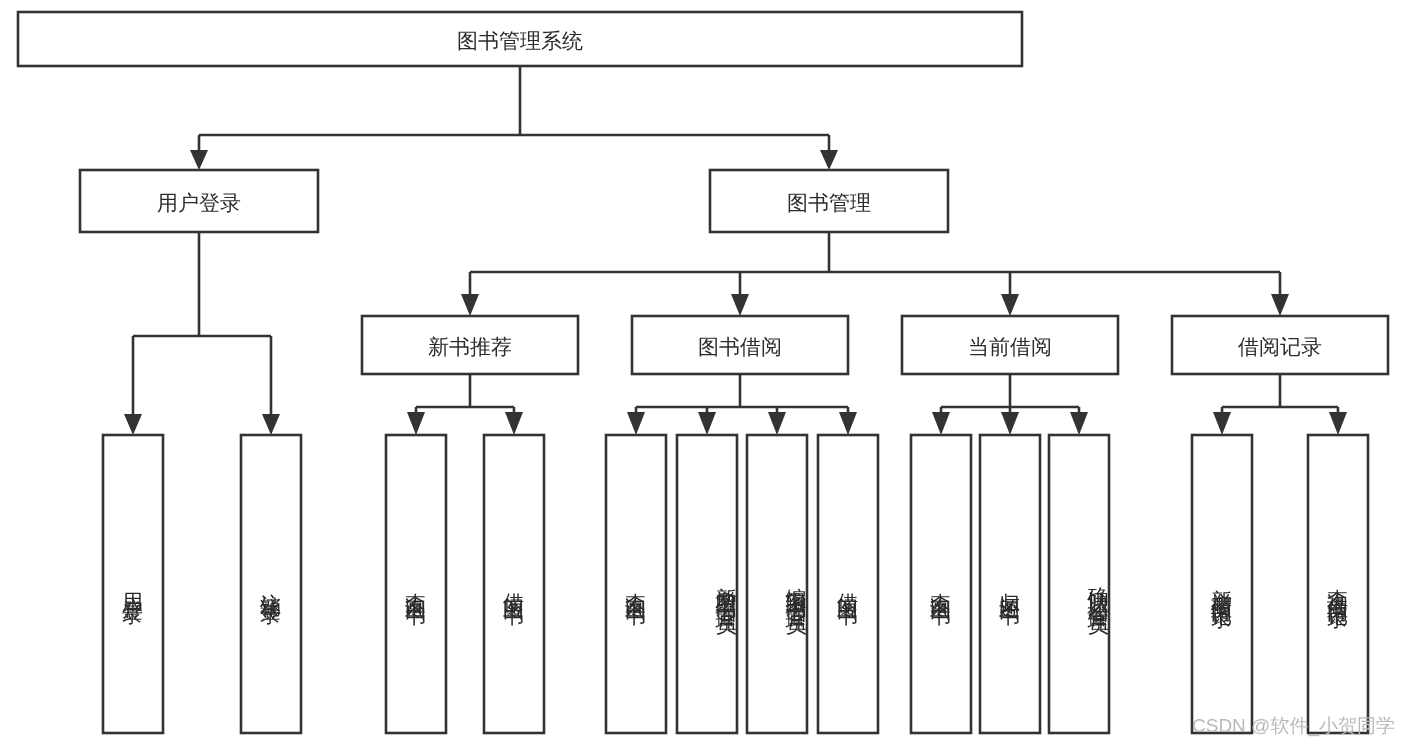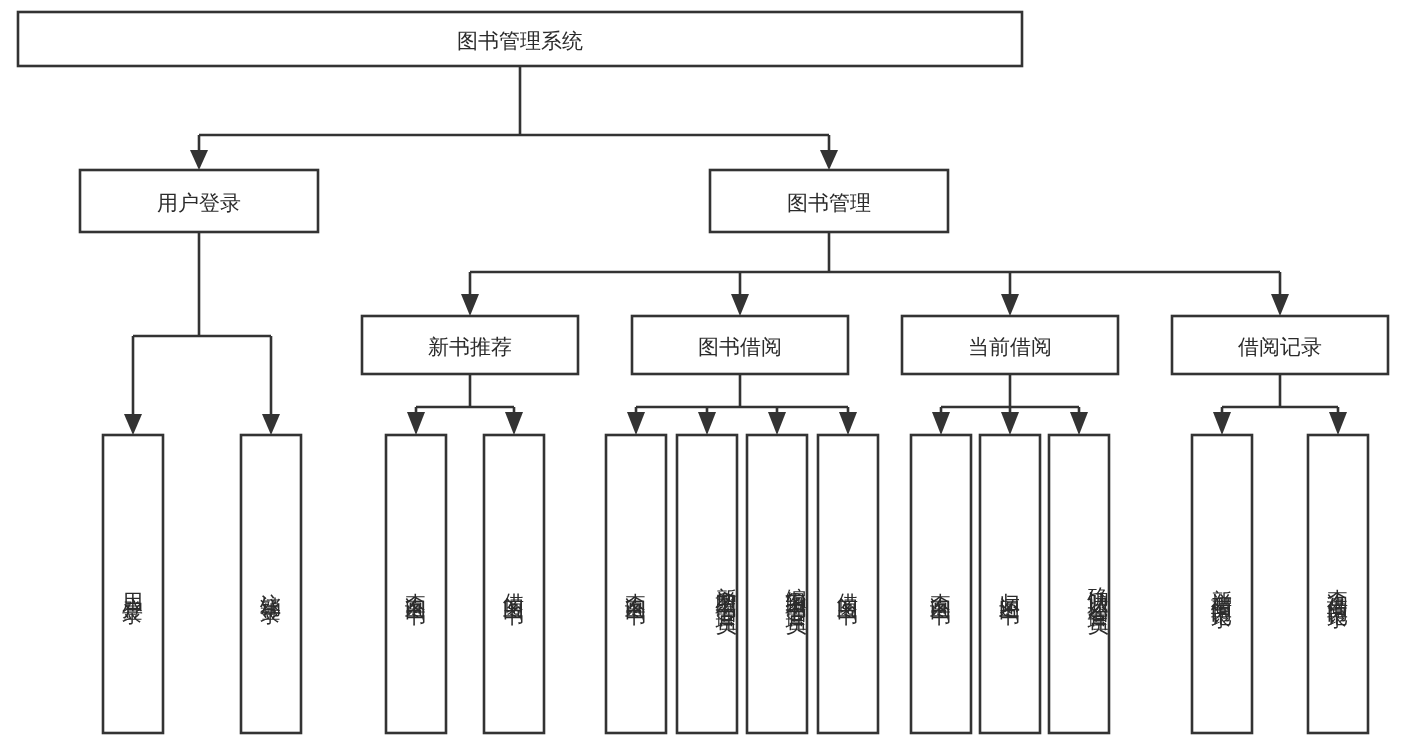--- a/index.html
+++ b/index.html
@@ -223,14 +223,15 @@
   <div class="vlabel" style="left:747px; top:435px; width:60px; height:298px; align-items:flex-start; padding-top:8px; box-sizing:border-box;">编辑图书（管理员）</div>
   <div class="vlabel" style="left:818px; top:435px; width:60px; height:298px;">借阅图书</div>
 
   <div class="vlabel" style="left:911px; top:435px; width:60px; height:298px;">查询图书</div>
   <div class="vlabel" style="left:980px; top:435px; width:60px; height:298px;">归还图书</div>
   <div class="vlabel" style="left:1049px; top:435px; width:60px; height:298px; align-items:flex-start; padding-top:8px; box-sizing:border-box;">确认归还（管理员）</div>
 
   <div class="vlabel" style="left:1192px; top:435px; width:60px; height:298px;">新增借阅记录</div>
   <div class="vlabel" style="left:1308px; top:435px; width:60px; height:298px;">查询借阅记录</div>
 
+  <div class="watermark" style="left:1192px; top:713px;">CSDN @软件_小贺同学</div>
 
 </div>
 
 </body></html>

